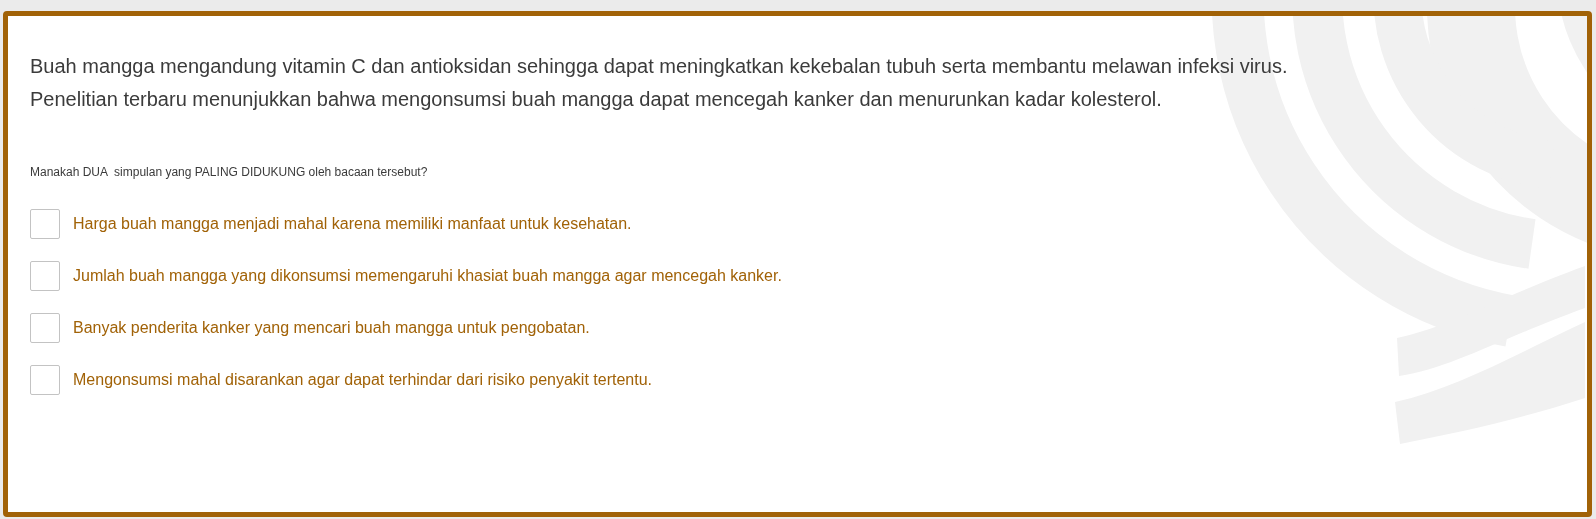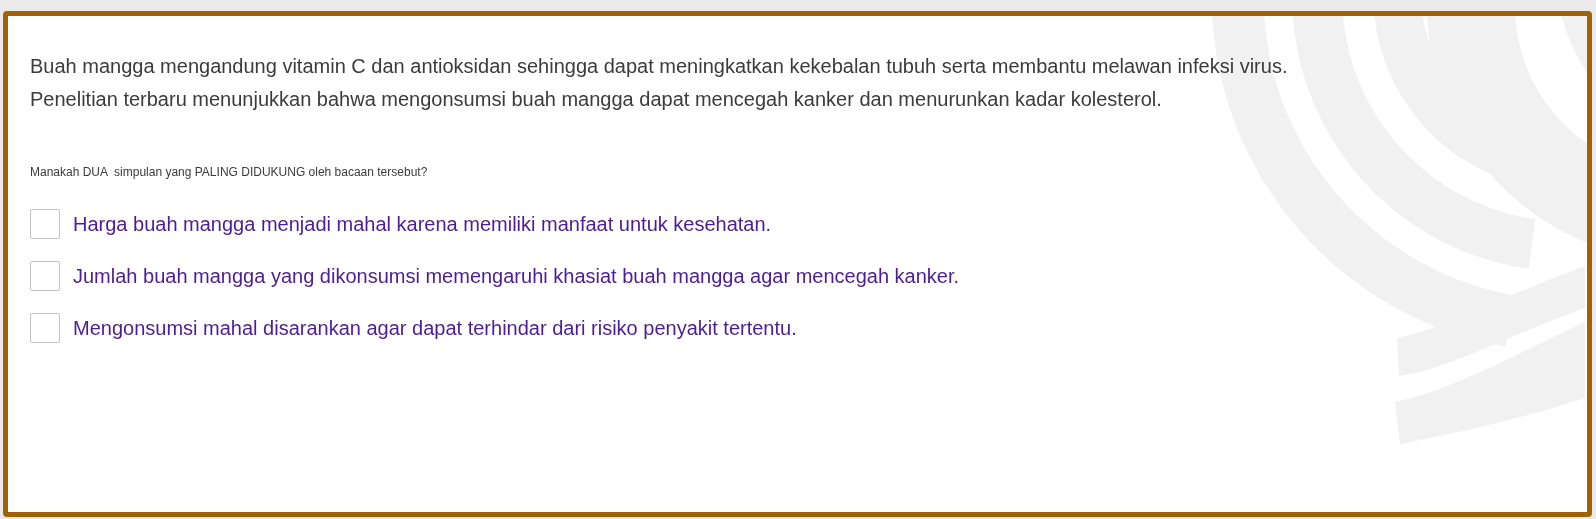--- a/index.html
+++ b/index.html
@@ -60,23 +60,23 @@
   .checkbox {
     width: 28px;
     height: 28px;
     border: 1px solid #c3c3c3;
     border-radius: 2px;
     background: #ffffff;
     margin-right: 13px;
     flex: 0 0 auto;
   }
   .option-label {
-    font-size: 20px;
+    font-size: 16px;
     line-height: 30px;
-    color: #4c1d95;
+    color: #a16207;
   }
 </style>
 </head>
 <body>
 
 <div class="card">
 
   <svg class="watermark" viewBox="0 0 420 505" preserveAspectRatio="xMaxYMin slice" aria-hidden="true">
     <g fill="none" stroke="#f1f1f1">
 
@@ -108,20 +108,24 @@
       <div class="option-row">
         <span class="checkbox"></span>
         <span class="option-label">Harga buah mangga menjadi mahal karena memiliki manfaat untuk kesehatan.</span>
       </div>
 
       <div class="option-row">
         <span class="checkbox"></span>
         <span class="option-label">Jumlah buah mangga yang dikonsumsi memengaruhi khasiat buah mangga agar mencegah kanker.</span>
       </div>
 
+      <div class="option-row">
+        <span class="checkbox"></span>
+        <span class="option-label">Banyak penderita kanker yang mencari buah mangga untuk pengobatan.</span>
+      </div>
 
       <div class="option-row">
         <span class="checkbox"></span>
         <span class="option-label">Mengonsumsi mahal disarankan agar dapat terhindar dari risiko penyakit tertentu.</span>
       </div>
 
 
     </div>
   </div>
 </div>

